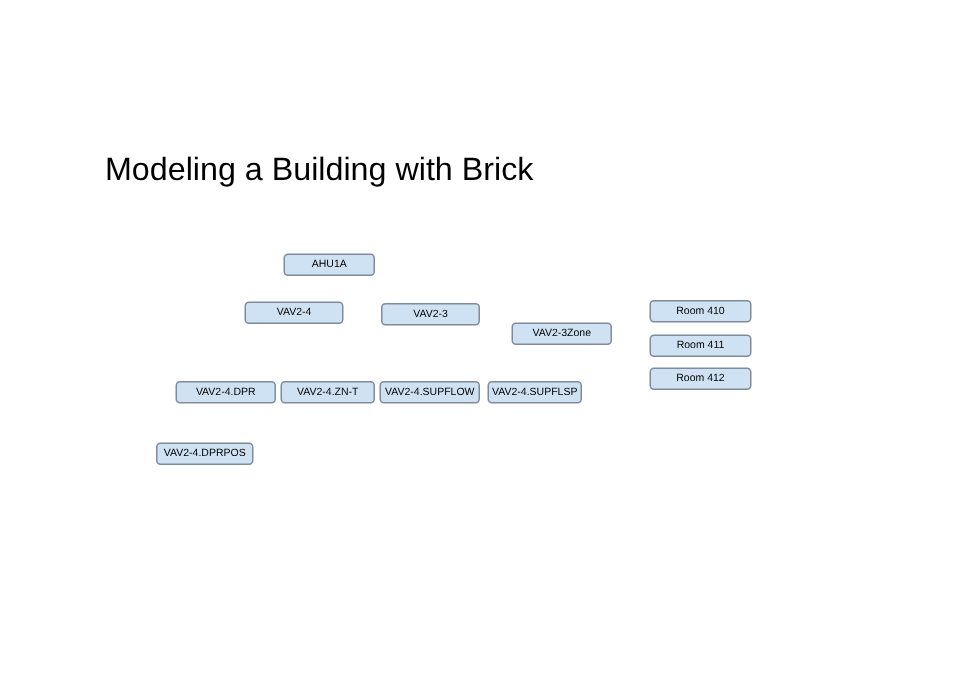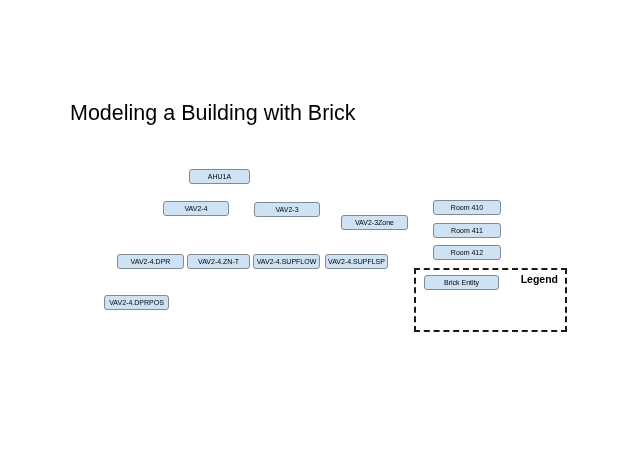--- a/index.html
+++ b/index.html
@@ -103,18 +103,14 @@
   <div class="entity e-dpr">VAV2-4.DPR</div>
 
   <div class="entity e-znt">VAV2-4.ZN-T</div>
 
   <div class="entity e-supflow">VAV2-4.SUPFLOW</div>
 
   <div class="entity e-supflsp">VAV2-4.SUPFLSP</div>
 
   <div class="entity e-dprpos">VAV2-4.DPRPOS</div>
 
-  <div class="legend">
-    <span class="legend-title">Legend</span>
-    <div class="entity">Brick Entity</div>
-  </div>
 
 </div>
 
 </body></html>

